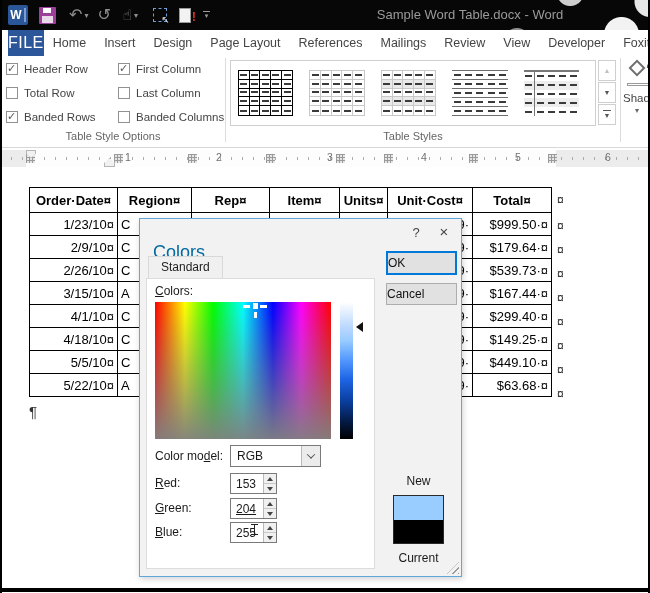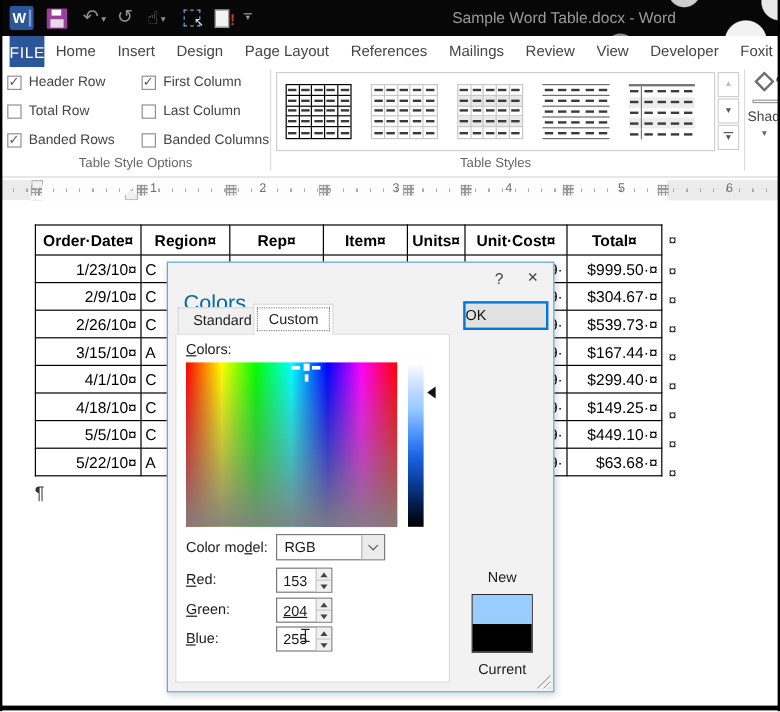--- a/index.html
+++ b/index.html
@@ -34,21 +34,21 @@
   .sel-ic span{position:absolute;right:-4px;bottom:-4px;color:#e8e8e8;font-size:10px;line-height:10px;}
   .doc-ic{width:12px;height:15px;background:#f2f2f2;border:1px solid #9a9a9a;position:relative;margin-right:4px;}
   .doc-ic span{position:absolute;right:-6px;top:0;color:#d93025;font-weight:bold;font-size:13px;line-height:15px;}
   .qmore{display:flex;flex-direction:column;align-items:center;margin-left:8px;}
   .qmore .bar{width:7px;height:1px;background:#9a9a9a;margin-bottom:1px;}
   .qmore .tri{color:#9a9a9a;font-size:7px;line-height:6px;}
   .win-title{position:absolute;left:290px;top:0;width:360px;height:30px;line-height:30px;
     text-align:center;color:#9a9a9a;font-size:13px;}
   
   .tabs{position:absolute;left:0;top:30px;width:650px;height:26px;background:#fff;display:flex;}
-  .tab-file{width:54px;margin-left:8px;background:#2b579a;color:#fff;font-size:13px;
+  .tab-file{width:54px;margin-left:8px;background:#2b579a;color:#fff;font-size:16px;
     display:flex;align-items:center;justify-content:center;letter-spacing:.5px;}
   .rtab{padding:0 9px;font-size:12.5px;color:#444;display:flex;align-items:center;white-space:nowrap;}
   
   .ribbon{position:absolute;left:0;top:56px;width:650px;height:92px;background:#fff;
     border-bottom:1px solid #d8d8d8;}
   .grp-label{position:absolute;font-size:11px;color:#666;text-align:center;top:74px;}
   .vdiv{position:absolute;top:2px;height:84px;width:1px;background:#dcdcdc;}
   .cbx-item{position:absolute;display:flex;align-items:center;height:14px;}
   .cbx{width:12px;height:12px;border:1px solid #919191;background:#fff;position:relative;margin-right:6px;}
   .cbx.checked::after{content:"✓";position:absolute;left:0;top:-2px;font-size:11px;color:#5a5a5a;}
@@ -504,21 +504,21 @@
         <td class="r">9·</td>
         <td class="r">$999.50·¤</td>
       </tr>
       <tr>
         <td class="r">2/9/10¤</td>
         <td class="l">C</td>
         <td></td>
             <td></td>
             <td></td>
         <td class="r">9·</td>
-        <td class="r">$304.67·¤</td>
+        <td class="r">$179.64·¤</td>
       </tr>
       <tr>
         <td class="r">2/26/10¤</td>
         <td class="l">C</td>
         <td></td>
             <td></td>
             <td></td>
         <td class="r">9·</td>
         <td class="r">$539.73·¤</td>
       </tr>
@@ -580,21 +580,20 @@
     <span class="eom" style="top:220px;">¤</span>
     <span class="pilcrow">¶</span>
   </div>
 
   <div class="dialog">
     <div class="dlg-title">Colors</div>
     <div class="dlg-help">?</div>
     <div class="dlg-close">×</div>
 
     <div class="dtab t0">Standard</div>
-    <div class="dtab t1 sel">Custom</div>
 
     <div class="panel">
       <div class="colors-lbl">
         <span></span><span class="u">C</span><span>olors:</span>
       </div>
       <div class="hue">
         <div class="xhair">
           <i class="a1"></i>
             <i class="a2"></i>
             <i class="c"></i>
@@ -655,20 +654,21 @@
             </span>
             <span>
               <i class="tri-dn"></i>
             </span>
           </span>
       </div>
       <div class="ibeam"></div>
     </div>
 
     <div class="btn ok">OK</div>
+    <div class="btn cancel">Cancel</div>
 
     <div class="new-lbl">New</div>
     <div class="swatch">
       <div class="half" style="background: rgb(153, 204, 255);"></div>
       <div class="half" style="background: rgb(0, 0, 0);"></div>
     </div>
     <div class="cur-lbl">Current</div>
     <div class="grip"></div>
   </div>
 

